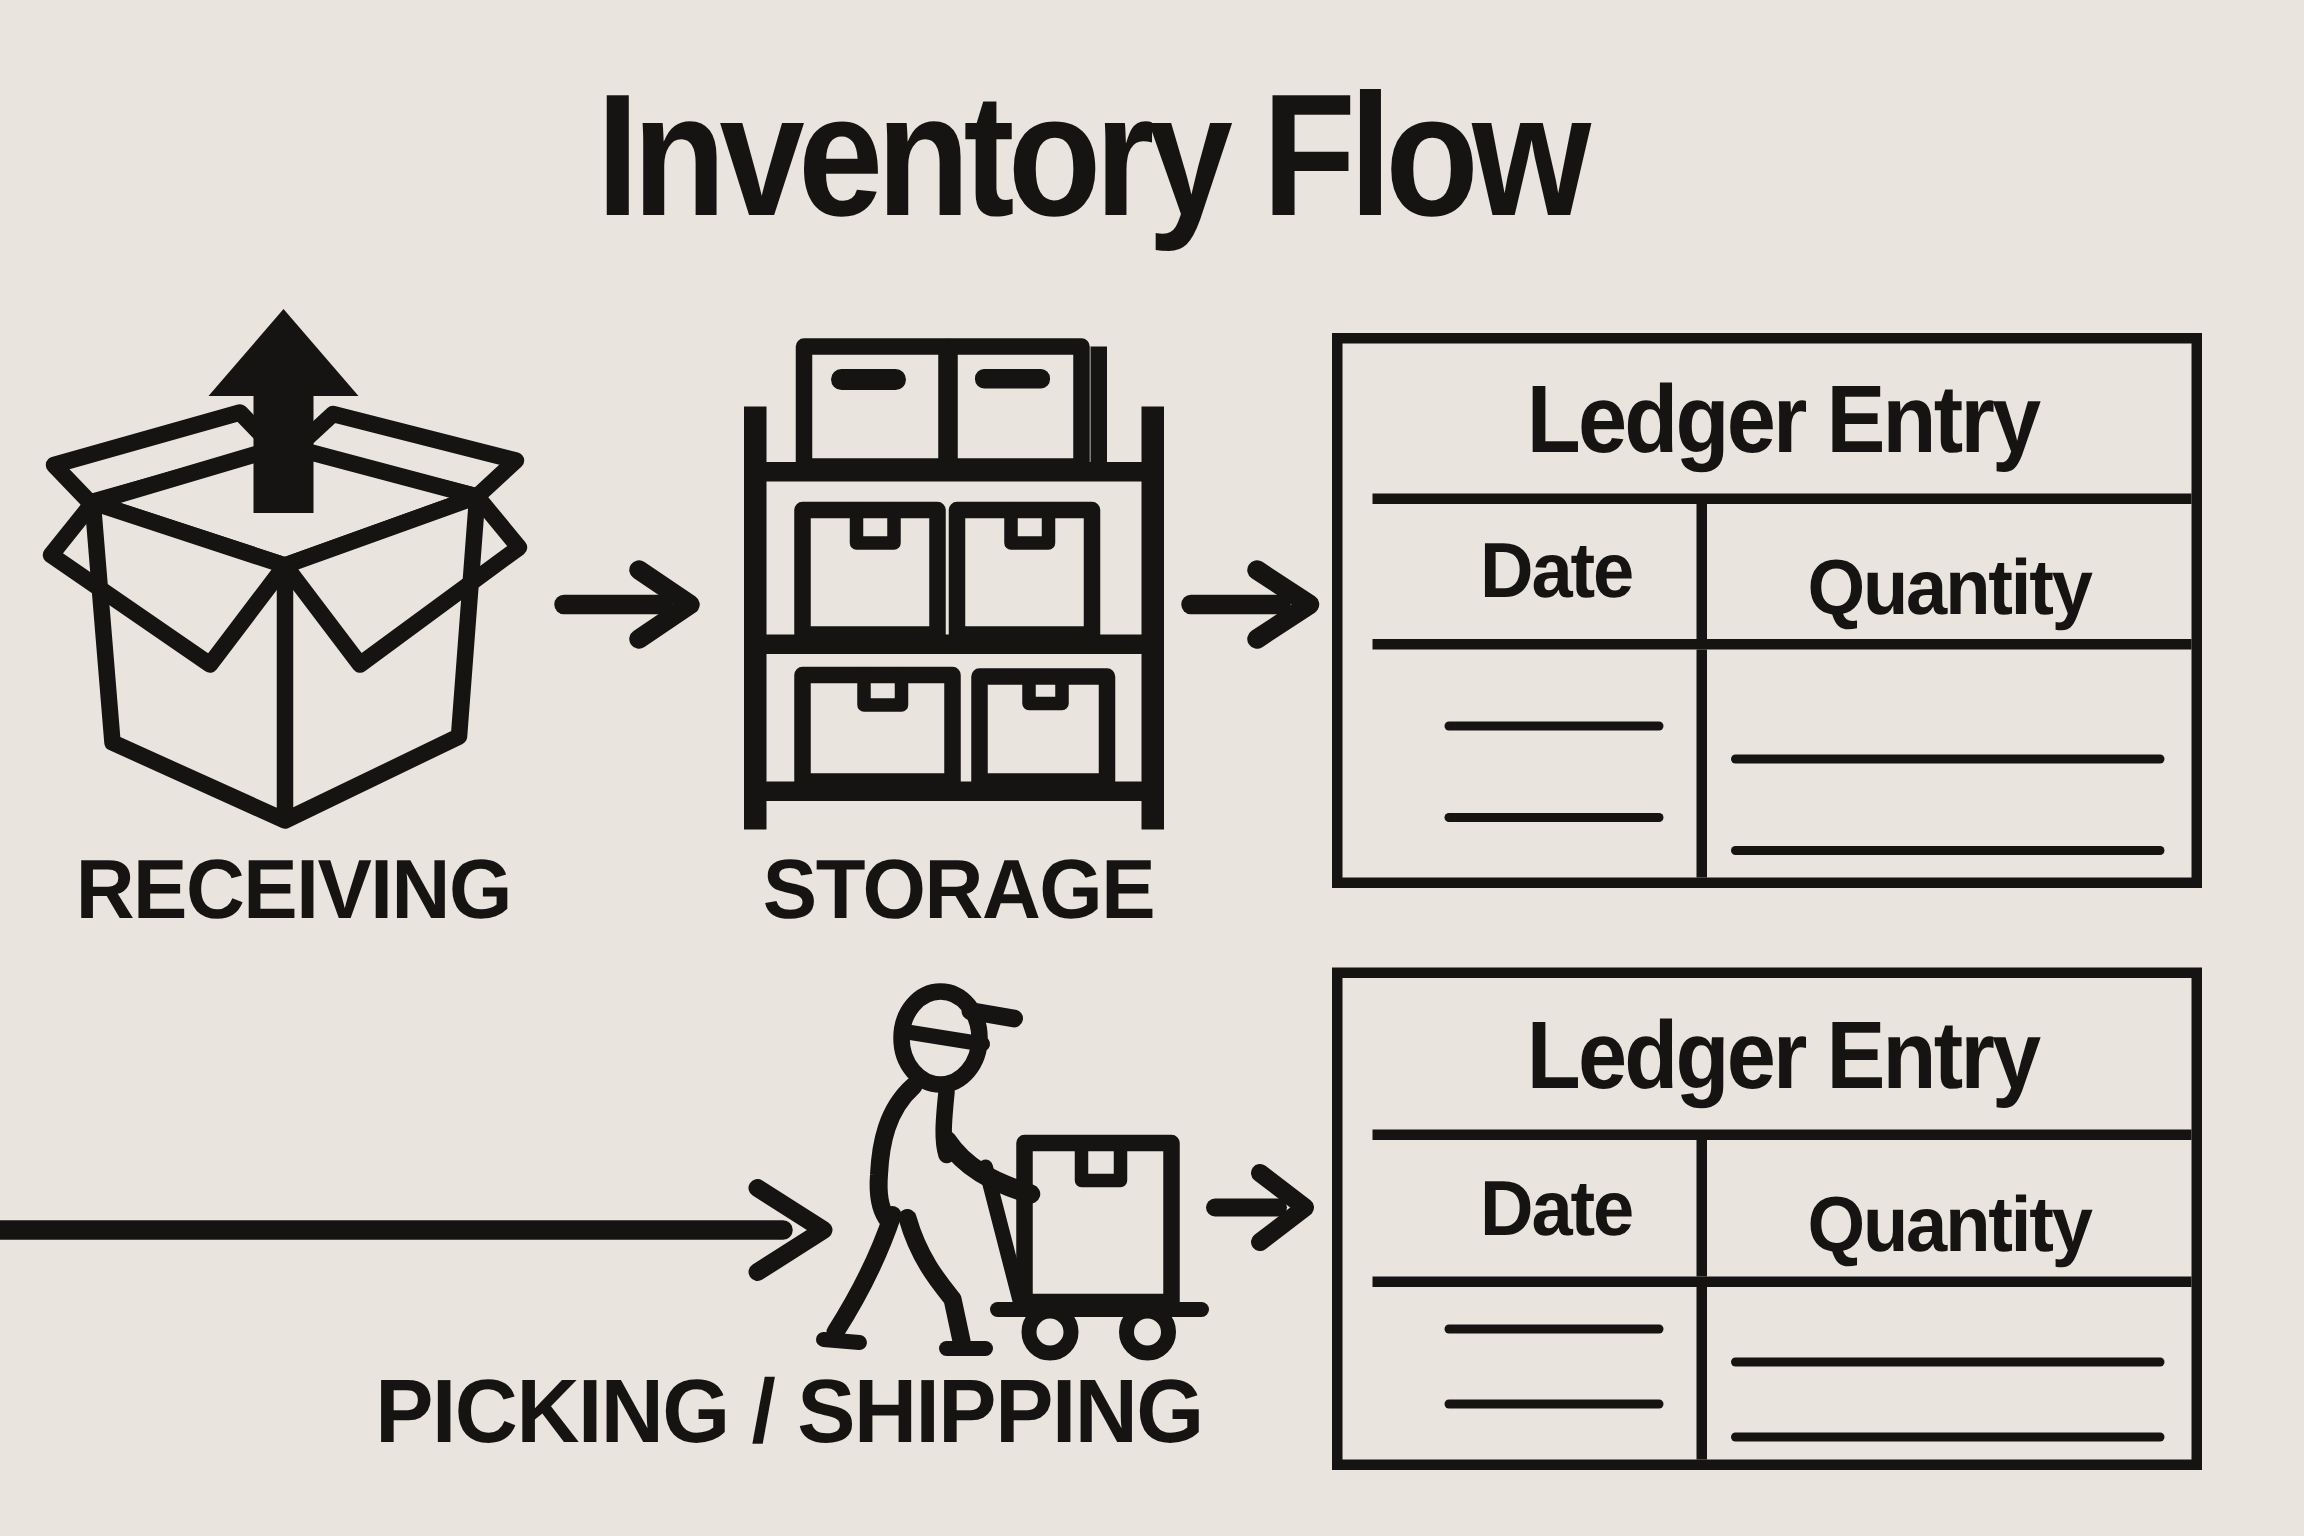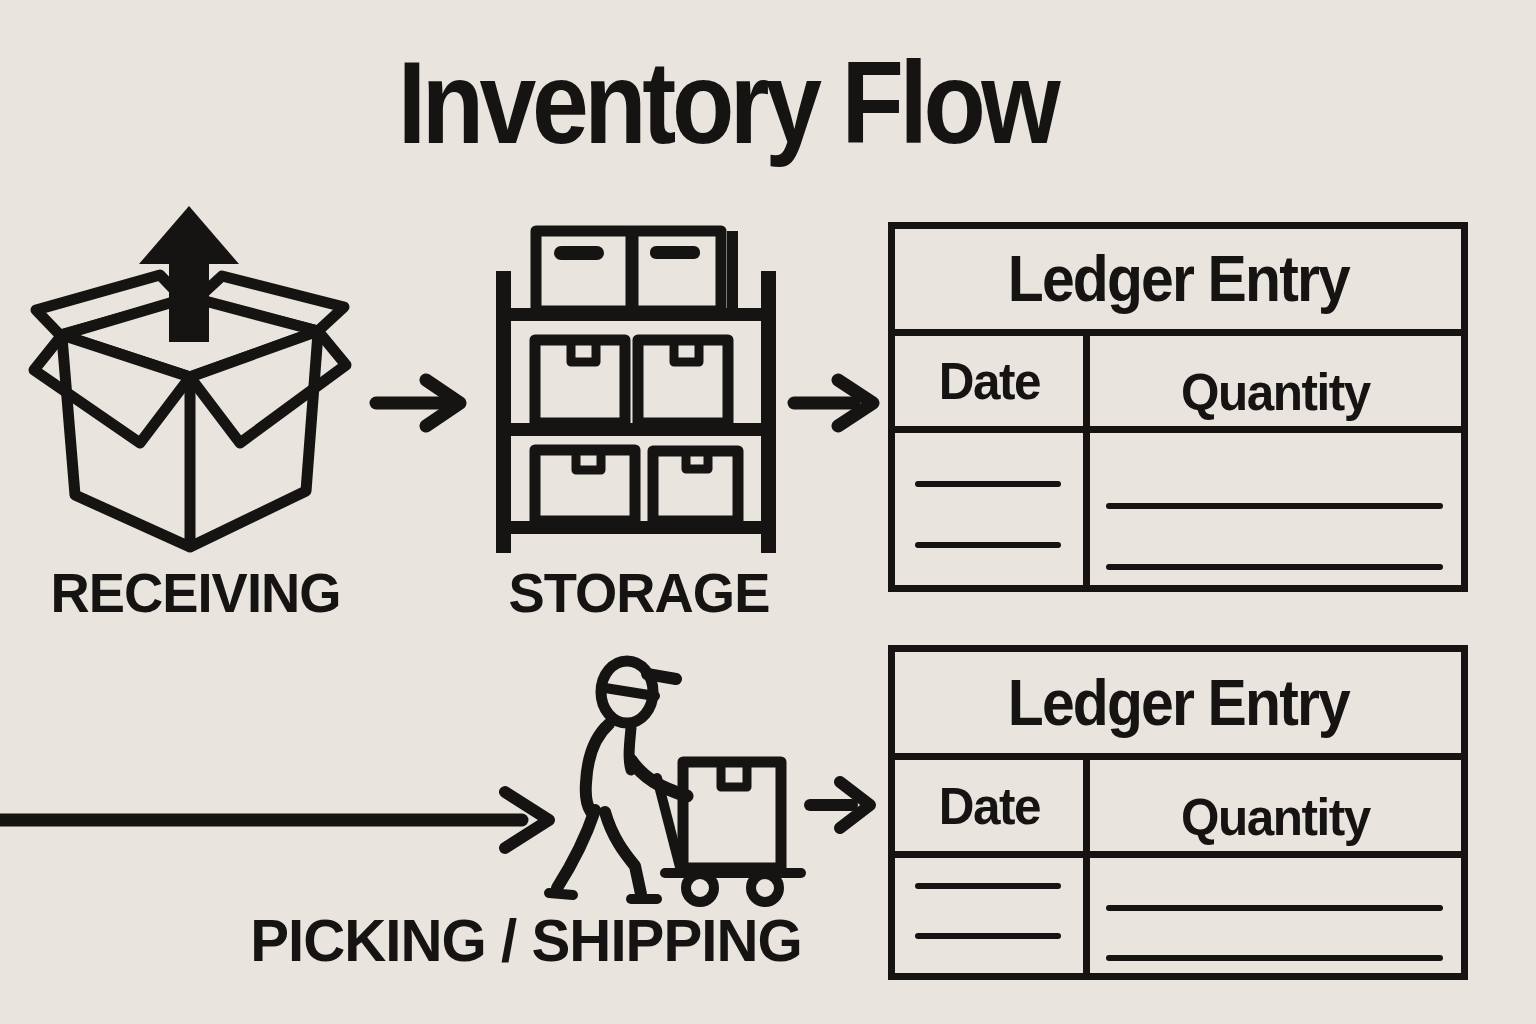--- a/index.html
+++ b/index.html
@@ -35,36 +35,37 @@
   .svg-arrow2{left:786px;top:372px;}
   .svg-longarrow{left:0px;top:775px;}
   .svg-worker{left:543px;top:648px;}
   .svg-arrow3{left:802px;top:770px;}
 
   .ledger{
     position:absolute;left:888px;width:580px;
     border:7px solid var(--ink);
     display:flex;flex-direction:column;box-sizing:border-box;
     background:var(--bg);
+    padding-left:20px;
   }
   .ledger-1{top:222px;height:370px;}
   .ledger-2{top:645px;height:335px;}
   .ledger-title{
     border-bottom:7px solid var(--ink);
     display:flex;align-items:center;justify-content:center;
     font-size:64px;font-weight:700;letter-spacing:-2px;
     transform-origin:center;white-space:nowrap;
   }
   .ledger-1 .ledger-title{height:100px;}
   .ledger-2 .ledger-title{height:101px;}
   .ledger-title span{transform:scaleX(0.92);display:inline-block;}
   .ledger-cols{display:flex;border-bottom:7px solid var(--ink);}
   .ledger-1 .ledger-cols{height:90px;}
   .ledger-2 .ledger-cols{height:91px;}
-  .col-date,.body-date{width:195px;border-right:7px solid var(--ink);box-sizing:border-box;}
+  .col-date,.body-date{width:195px;border-right:7px solid var(--ink);box-sizing:border-box;margin-left:28px;}
   .col-qty,.body-qty{flex:1;margin-top:22px;}
   .ledger-cols > div{
     display:flex;align-items:center;justify-content:center;
     font-size:52px;font-weight:700;letter-spacing:-1.5px;
   }
   .ledger-cols > div span{transform:scaleX(0.95);display:inline-block;white-space:nowrap;}
   .ledger-body{display:flex;flex:1;}
   .blank-line{height:6px;background:var(--ink);border-radius:3px;}
   .ledger-1 .body-date .blank-line{margin:0 22px 0 20px;}
   .ledger-1 .body-qty  .blank-line{margin:0 18px 0 16px;}

